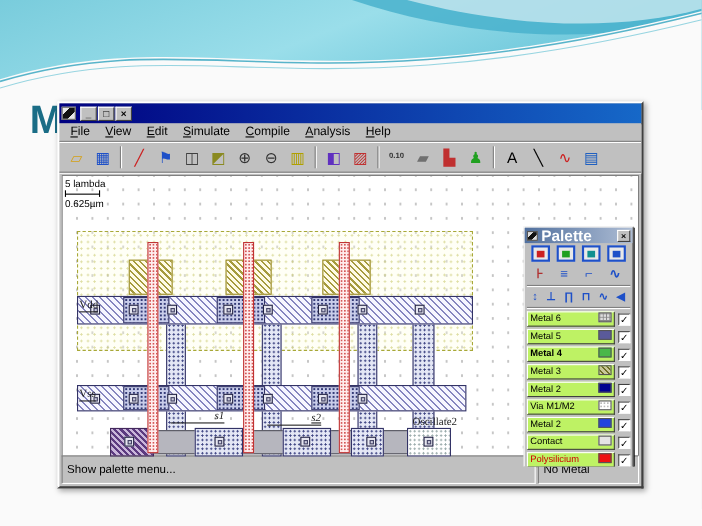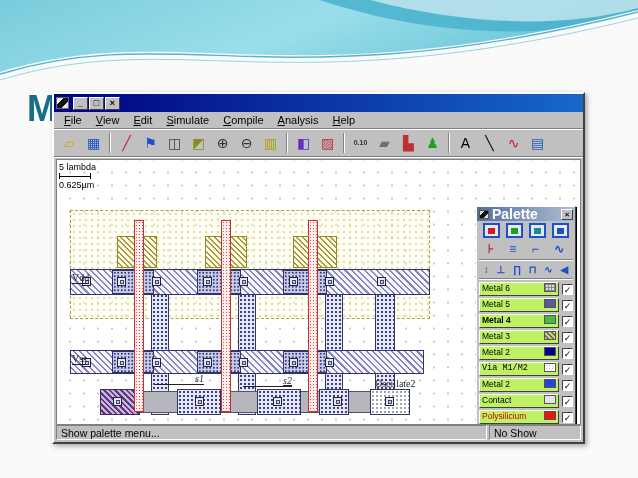--- a/index.html
+++ b/index.html
@@ -112,21 +112,21 @@
   .sw-metal5 { background:#5a5a9a; }
   .sw-metal4 { background:#49b849; }
   .sw-metal3 { background:repeating-linear-gradient(45deg,#c8c89a 0 2px,#6e6e28 2px 3.5px); }
   .sw-metal2 { background:#000090; }
   .sw-via   { background:#fff; background-image:radial-gradient(#bbb 30%,transparent 34%); background-size:3px 3px; }
   .sw-metal1 { background:#2244dd; }
   .sw-contact { background:#e4e4e4; }
   .sw-poly   { background:#ee1111; }
 
   
-  .statusbar { position:absolute; left:2px; right:2px; bottom:2px; height:15px;
+  .statusbar { position:absolute; left:2px; right:2px; bottom:2px; height:26px;
     display:flex; gap:2px; font-size:10.5px; }
   .status-panel { border:1px solid; border-color:#808080 #fff #fff #808080;
     padding:0 4px; display:flex; align-items:center; background:#c0c0c0; white-space:nowrap; overflow:hidden; }
   .status-left { flex:1; }
   .status-mid { width:92px; }
   .status-right { width:112px; position:relative; }
   .grip { position:absolute; right:0; bottom:0; width:0; height:0;
     border-left:10px solid transparent; border-bottom:10px solid #909090; }
 </style>
 </head>
@@ -365,21 +365,21 @@
           </div>
           <div class="layer-row">
             <div class="layer-btn">
               <span class="layer-label" style="color: rgb(0, 0, 0);">Metal 2</span>
               <span class="layer-swatch sw-metal2"></span>
             </div>
             <div class="layer-check">✓</div>
           </div>
           <div class="layer-row">
             <div class="layer-btn">
-              <span class="layer-label" style="color: rgb(0, 0, 0); font-family: Liberation Mono, monospace;">Via M1/M2</span>
+              <span class="layer-label" style="color: rgb(0, 0, 0);">Via M1/M2</span>
               <span class="layer-swatch sw-via"></span>
             </div>
             <div class="layer-check">✓</div>
           </div>
           <div class="layer-row">
             <div class="layer-btn">
               <span class="layer-label" style="color: rgb(0, 0, 0);">Metal 2</span>
               <span class="layer-swatch sw-metal1"></span>
             </div>
             <div class="layer-check">✓</div>
@@ -397,15 +397,15 @@
               <span class="layer-swatch sw-poly"></span>
             </div>
             <div class="layer-check">✓</div>
           </div>
         </div>
     </div>
   </div>
 
   <div class="statusbar">
     <div class="status-panel status-left">Show palette menu...</div>
-    <div class="status-panel status-mid">No Show</div>
+    <div class="status-panel status-mid">No Metal</div>
   </div>
 </div>
 
 </body></html>

